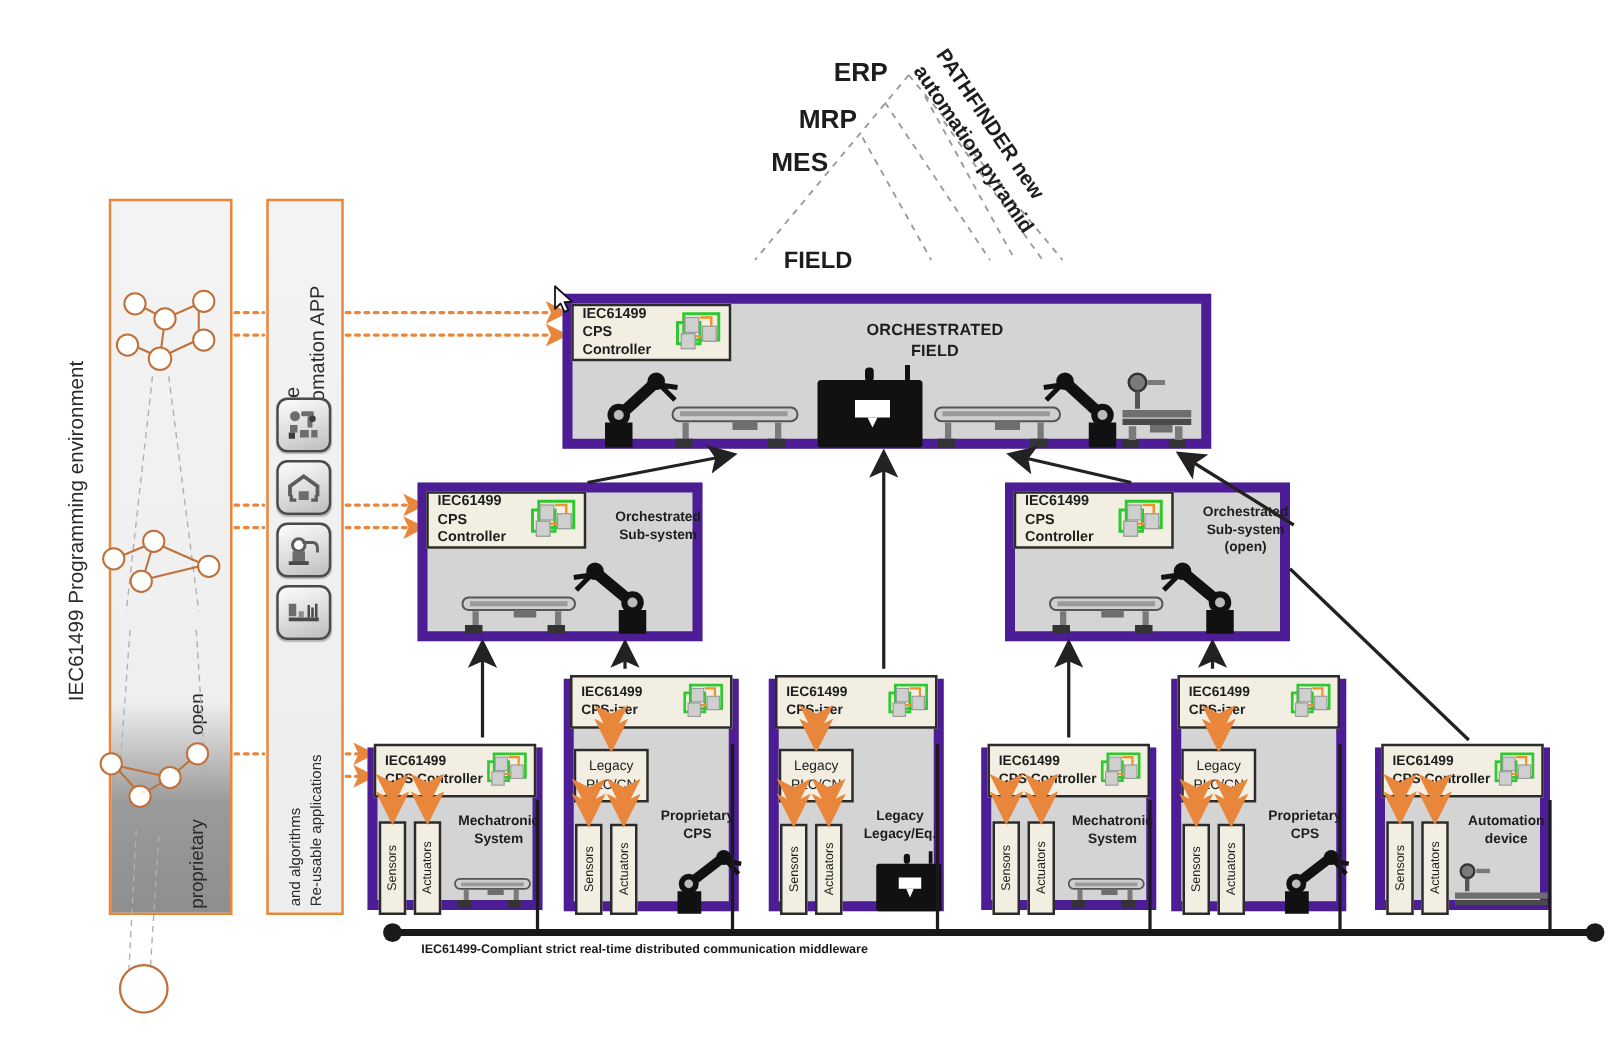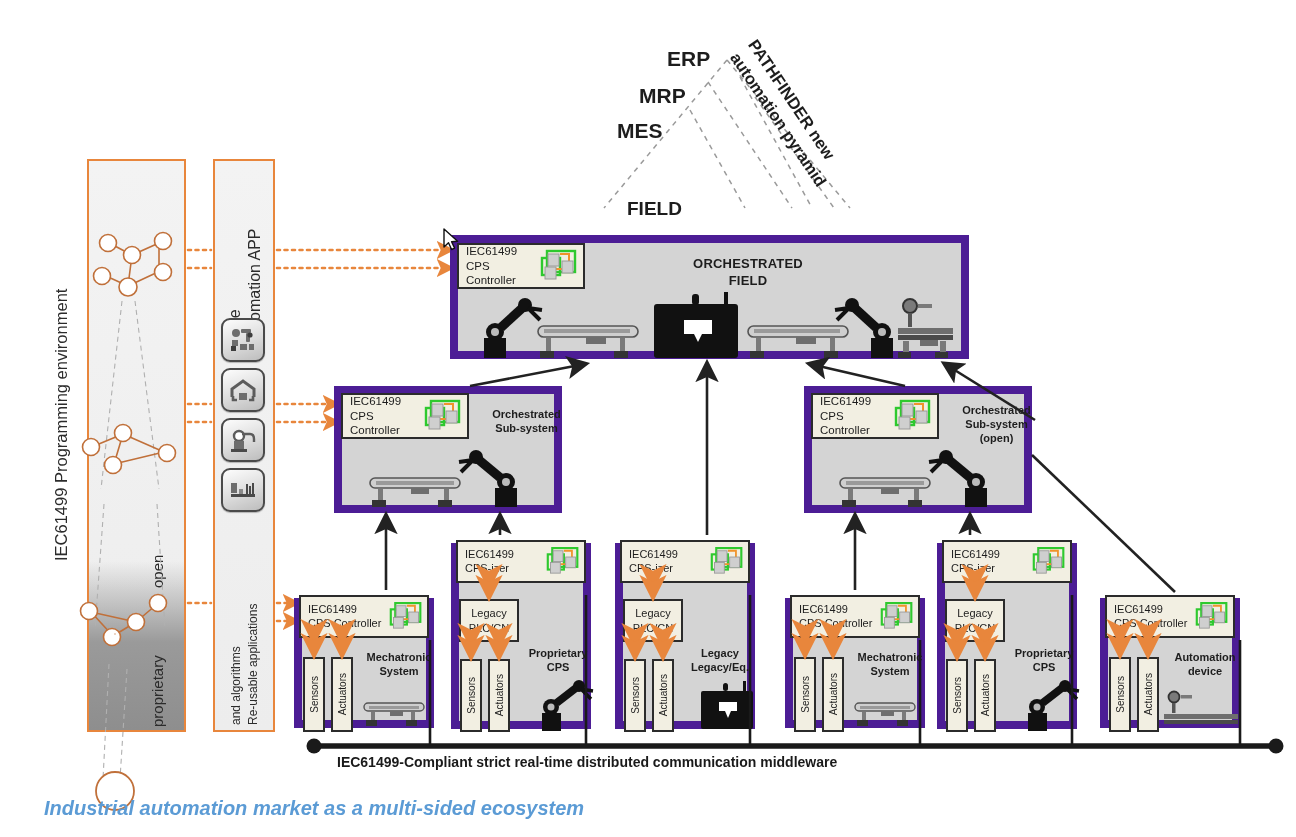--- a/index.html
+++ b/index.html
@@ -32,21 +32,21 @@
   }
   
   .ctrl{
     border:2.5px solid #2b2b2b;
     background:#f2efe2;
     display:flex;align-items:center;
   }
   .ctrl .txt{
     font-size:11.5px;line-height:1.25;color:#1d1d1d;padding-left:7px;flex:1;
   }
-  .ctrl .txt b{font-weight:normal;display:block;}
+  .ctrl .txt b{font-weight:bold;display:block;}
 
   
   .subbox{
     border:2.2px solid #2b2b2b;
     background:#f2efe2;
     display:flex;align-items:center;justify-content:center;
     text-align:center;color:#1d1d1d;
   }
   .vtxt{
     writing-mode:vertical-rl;transform:rotate(180deg);
@@ -699,21 +699,20 @@
       <path d="M286,-45 L286,106"></path>
       <path d="M450,-45 L450,106"></path>
       <path d="M620,0 L620,106"></path>
       <path d="M772,-45 L772,106"></path>
       <path d="M940,0 L940,106"></path>
     </g>
     <line x1="14" y1="106" x2="976" y2="106" stroke="#1a1a1a" stroke-width="5.5"></line>
     <circle cx="14" cy="106" r="7.5" fill="#1a1a1a"></circle>
     <circle cx="976" cy="106" r="7.5" fill="#1a1a1a"></circle>
   </svg>
-  <div class="abs" style="left:337px;top:754px;font-size:14px;font-weight:bold;color:#1a1a1a;white-space:nowrap;">IEC61499-Compliant strict real-time distributed communication  middleware</div>
+  <div class="abs" style="left:337px;top:754px;font-size:10px;font-weight:bold;color:#1a1a1a;white-space:nowrap;">IEC61499-Compliant strict real-time distributed communication  middleware</div>
 
   <svg class="abs" style="left:443px;top:228px;width:20px;height:26px;" viewBox="0 0 20 26">
     <path d="M1,1 L1,19 L5.5,14.8 L8.6,21.5 L11.6,20.1 L8.6,13.7 L14.6,13.3 Z" fill="#ffffff" stroke="#111" stroke-width="1.4" stroke-linejoin="round"></path>
   </svg>
 
-  <div class="abs caption" style="left:44px;top:797px;">Industrial automation market as a multi-sided ecosystem</div>
 
 </div>
 
 </body></html>

